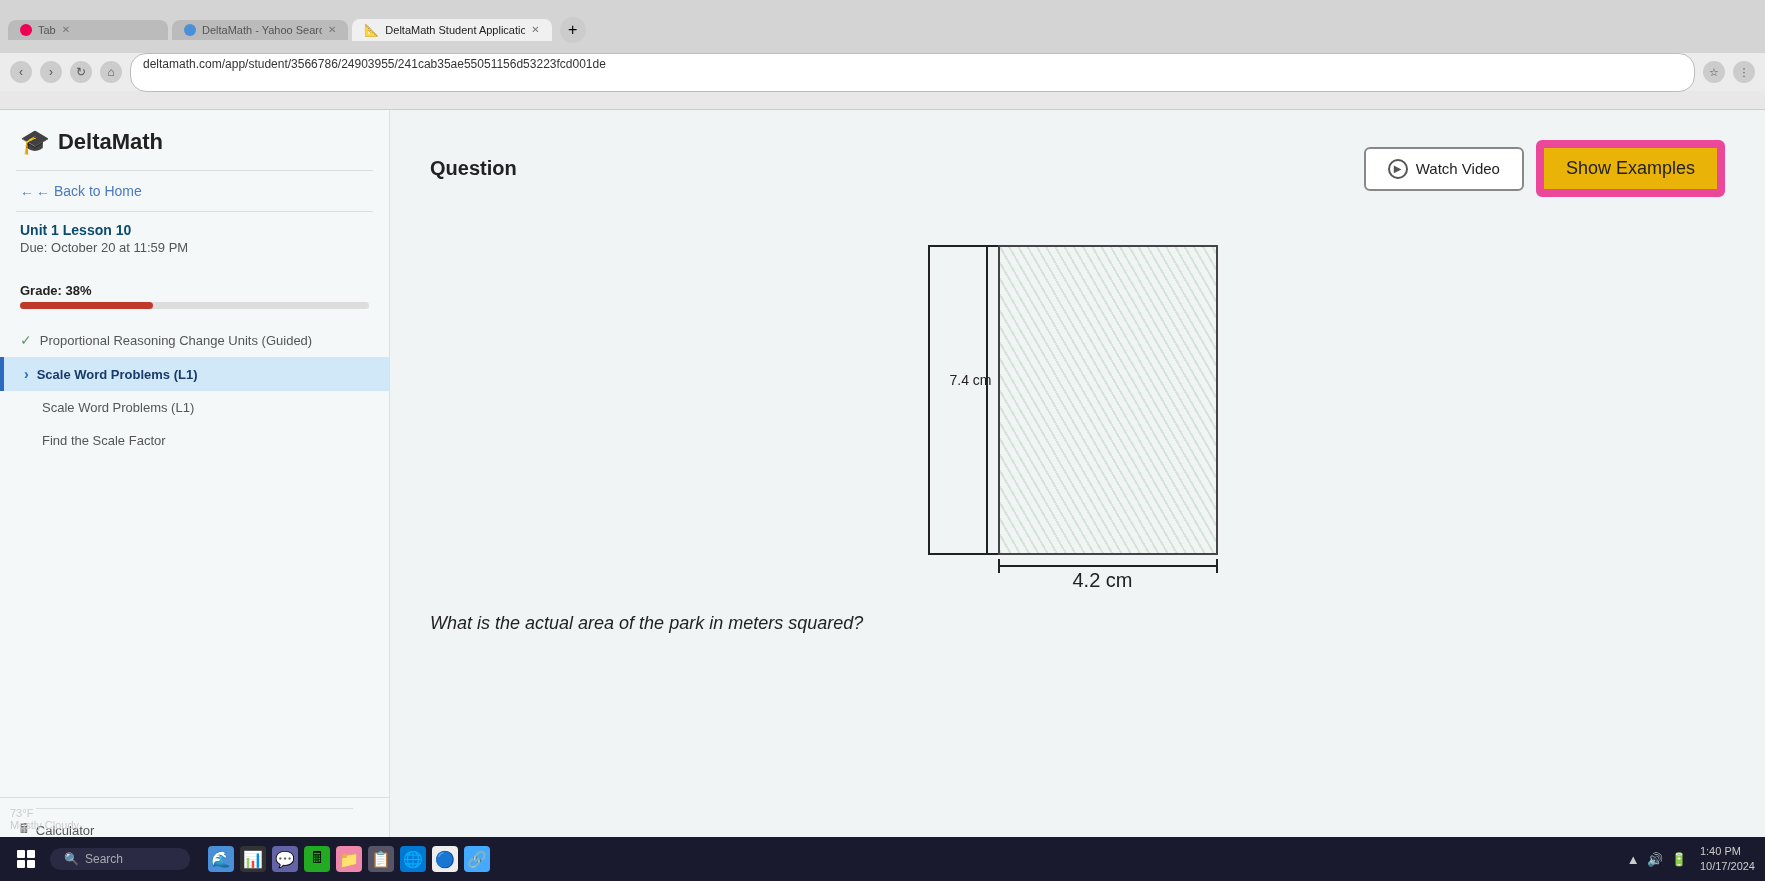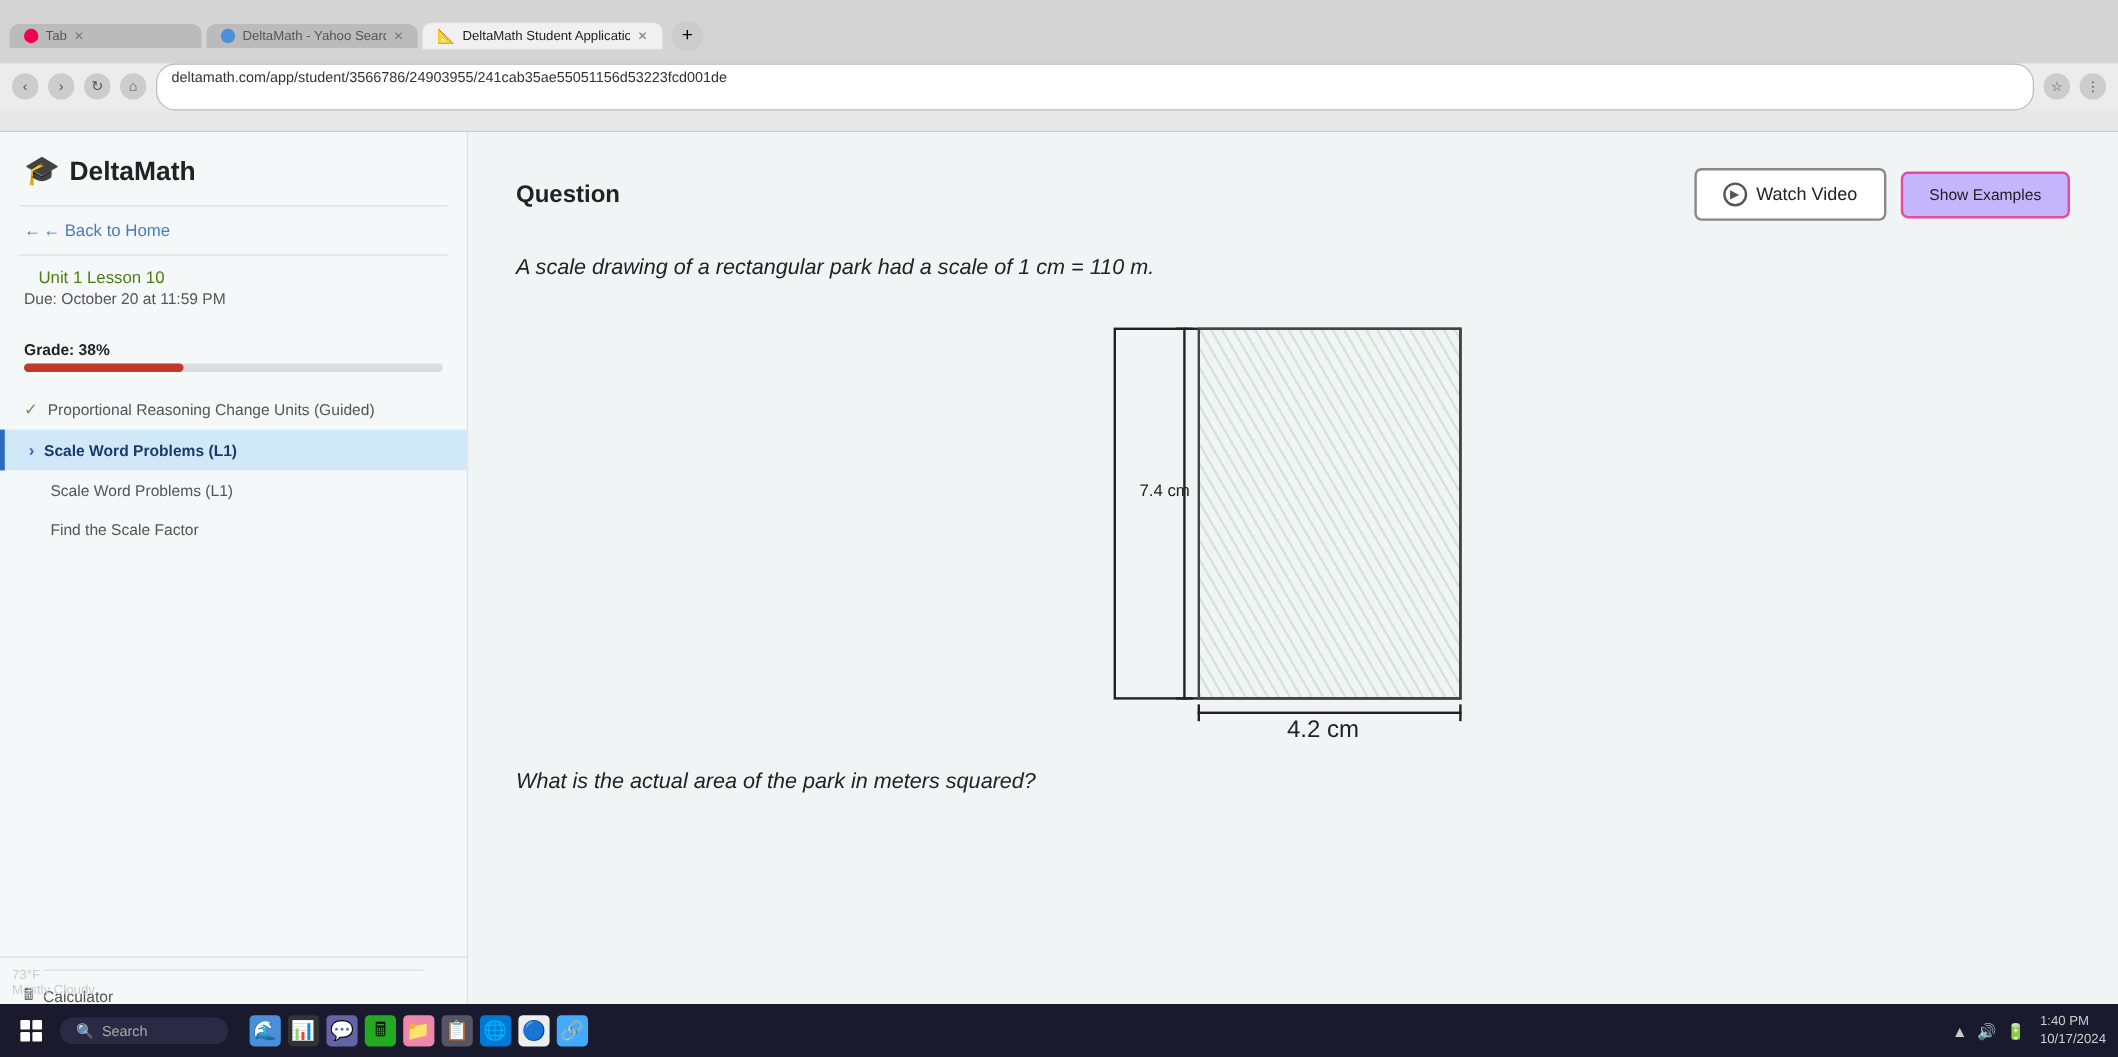--- a/index.html
+++ b/index.html
@@ -152,24 +152,23 @@
       color: #4a7abf;
       font-size: 14px;
       cursor: pointer;
       text-decoration: none;
     }
     .sidebar-section {
       padding: 10px 20px 4px;
     }
     .sidebar-section-title {
       font-size: 14px;
-      font-weight: normal;
-      color: #4d7c0f;
+      font-weight: bold;
+      color: #0c4a6e;
       margin-bottom: 2px;
-      margin-left: 12px;
     }
     .sidebar-section-subtitle {
       font-size: 13px;
       color: #555;
       margin-bottom: 6px;
     }
     .grade-label {
       font-size: 13px;
       font-weight: bold;
       color: #222;
@@ -299,25 +298,25 @@
       background: #fff;
       font-size: 15px;
       color: #222;
       cursor: pointer;
       font-weight: 500;
     }
     .btn-show-examples {
       display: flex;
       align-items: center;
       gap: 6px;
-      border: 2px solid #ec4899;
+      border: 8px solid #ec4899;
       border-radius: 6px;
       padding: 10px 22px;
-      background: #c4b5fd;
-      font-size: 13px;
+      background: #eab308;
+      font-size: 18px;
       color: #222;
       cursor: pointer;
       font-weight: 500;
     }
     .play-circle {
       width: 20px;
       height: 20px;
       border: 2px solid #555;
       border-radius: 50%;
       display: flex;
@@ -634,23 +633,20 @@
         <button class="btn-watch-video">
           <span class="play-circle">▶</span>
           <span>Watch Video</span>
         </button>
         <button class="btn-show-examples">
           <span>Show Examples</span>
         </button>
       </div>
     </div>
 
-    <p class="question-text">
-      <span>A scale drawing of a rectangular park had a scale of 1 cm = 110 m.</span>
-    </p>
 
     <div class="diagram-area">
       <div class="park-diagram">
 
         <div class="outer-rect"></div>
 
         <div class="inner-rect"></div>
 
         <div class="vtick-top"></div>
         <div class="vline"></div>

